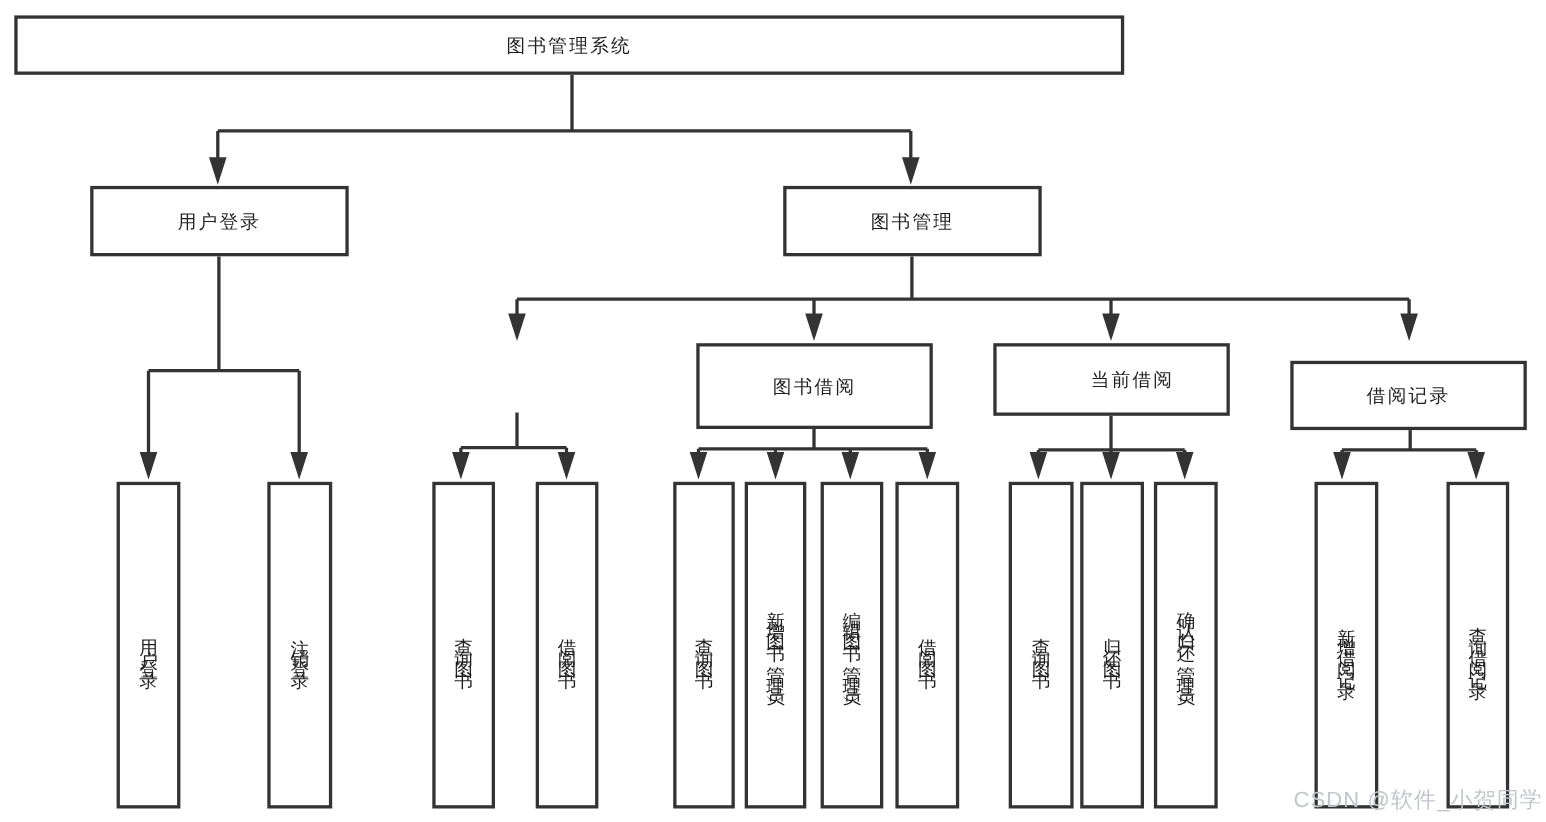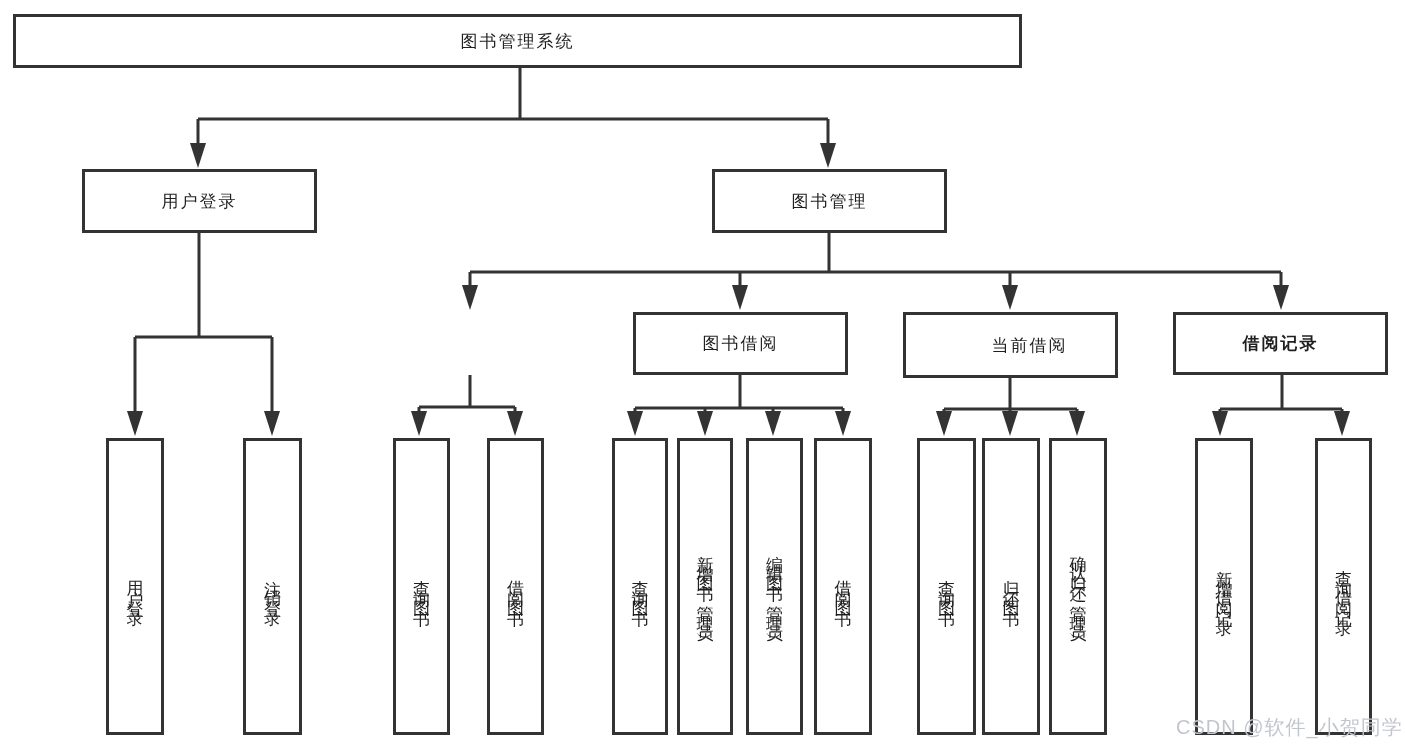--- a/index.html
+++ b/index.html
@@ -90,23 +90,23 @@
       <polygon points="1212,411 1228,411 1220,436"></polygon>
       <polygon points="1334,411 1350,411 1342,436"></polygon>
     </g>
   </svg>
 
   <div class="node hbox" style="left:13px; top:14px; width:1009px; height:54px;">图书管理系统</div>
 
   <div class="node hbox" style="left:82px; top:169px; width:235px; height:64px;">用户登录</div>
   <div class="node hbox" style="left:712px; top:169px; width:235px; height:64px;">图书管理</div>
 
-  <div class="node hbox" style="left:633px; top:312px; width:215px; height:63px;">图书借阅</div>
+  <div class="node hbox" style="left:633px; top:312px; width:215px; height:78px;">图书借阅</div>
   <div class="node hbox" style="left:903px; top:312px; width:215px; height:66px;padding-left:38px;">当前借阅</div>
-  <div class="node hbox" style="left:1173px; top:312px; width:215px; height:63px;font-weight:bold;">借阅记录</div>
+  <div class="node hbox" style="left:1173px; top:328px; width:215px; height:63px;">借阅记录</div>
 
   <div class="node vbox" style="left:106px; width:58px;">用户登录</div>
   <div class="node vbox" style="left:243px; width:59px;">注销登录</div>
 
   <div class="node vbox" style="left:393px; width:57px;">查询图书</div>
   <div class="node vbox" style="left:487px; width:57px;">借阅图书</div>
 
   <div class="node vbox" style="left:612px; width:56px;">查询图书</div>
   <div class="node vbox" style="left:677px; width:56px;">新增图书（管理员）</div>
   <div class="node vbox" style="left:746px; width:57px;">编辑图书（管理员）</div>

